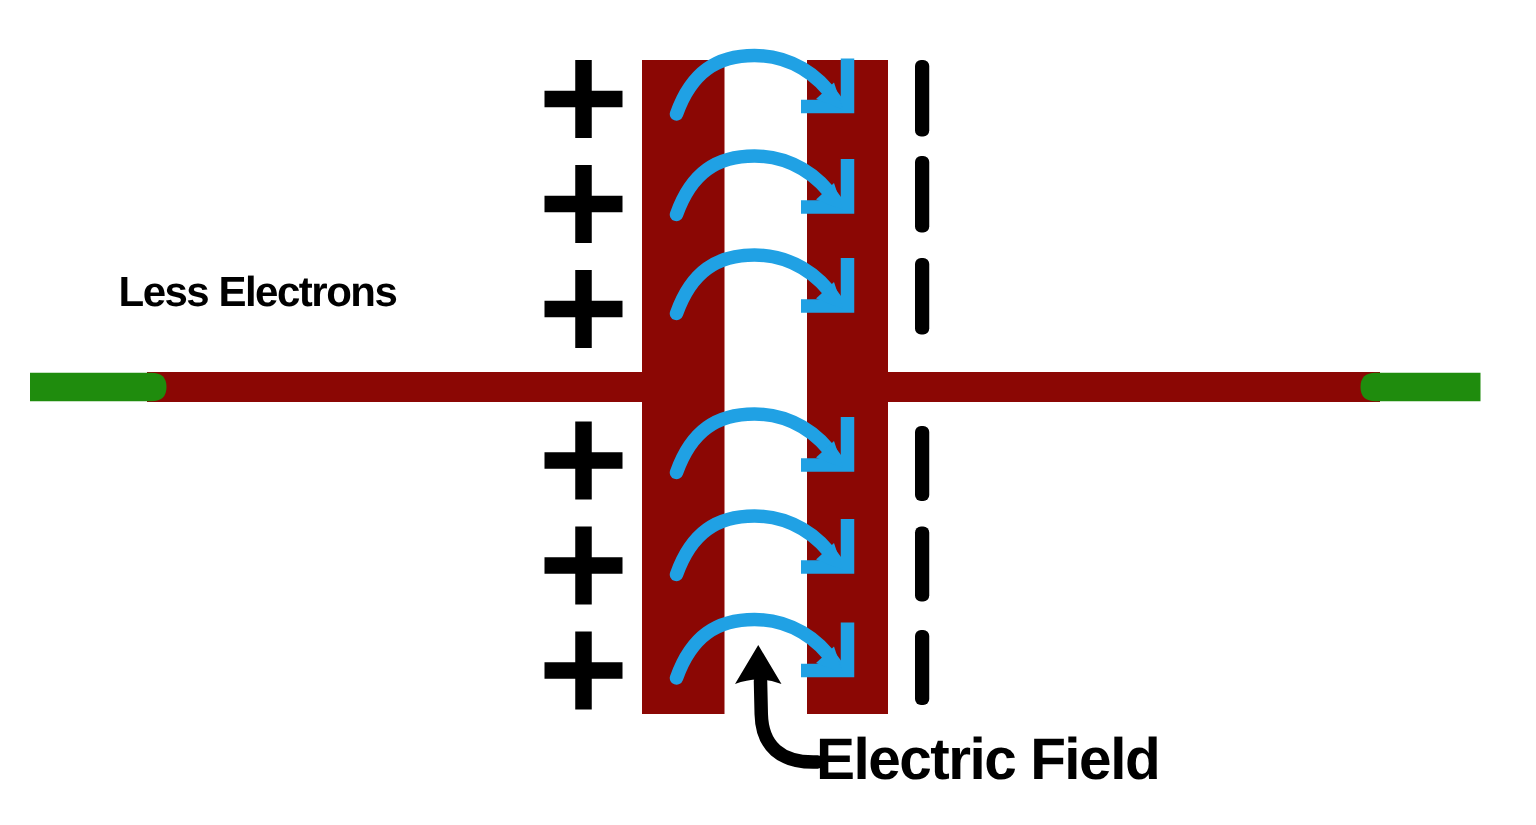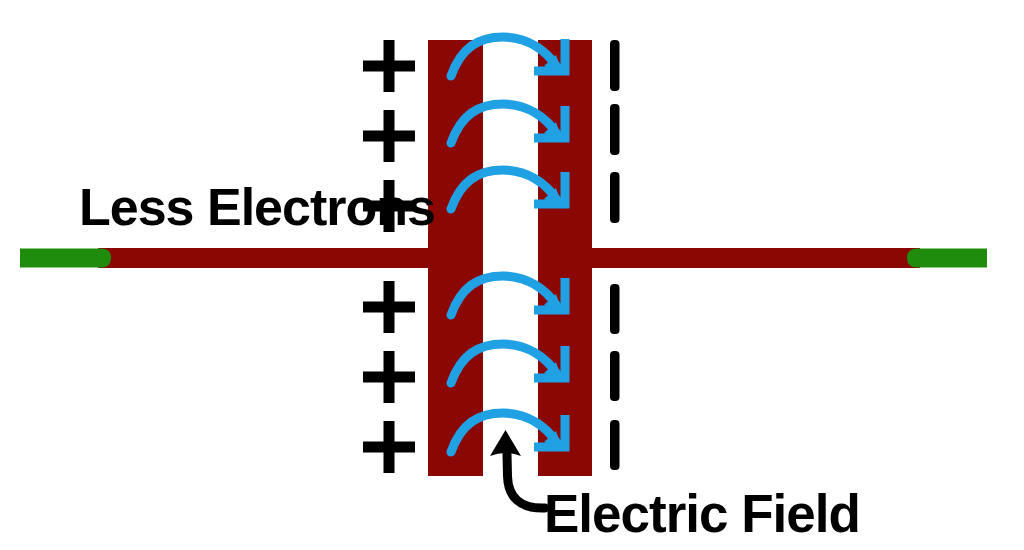--- a/index.html
+++ b/index.html
@@ -16,29 +16,29 @@
     overflow: hidden;
   }
   .stage svg {
     position: absolute;
     inset: 0;
     display: block;
   }
   .label {
     position: absolute;
     font-weight: 700;
-    font-size: 52px;
+    font-size: 28px;
     line-height: 1;
     letter-spacing: -1px;
     color: var(--c-ink, #000000);
     white-space: nowrap;
   }
   .label-left   { left: 79px;  top: 181px; }
   .label-right  { left: 636px; top: 180px; }
-  .label-field  { left: 544px; top: 487px; font-size: 53px; }
+  .label-field  { left: 544px; top: 487px; font-size: 39px; }
 
   .fill-plate    { fill: var(--c-plate, #8B0704); }
   .fill-wire     { fill: var(--c-wire, #8B0704); }
   .fill-terminal { fill: var(--c-terminal, #1F8C0D); }
   .stroke-arrow  { stroke: var(--c-field_arrow, #20A1E4); fill: none; }
   .fill-arrow    { fill: var(--c-field_arrow, #20A1E4); }
   .stroke-ink    { stroke: var(--c-ink, #000000); fill: none; }
   .fill-ink      { fill: var(--c-ink, #000000); }
 </style>
 </head>

